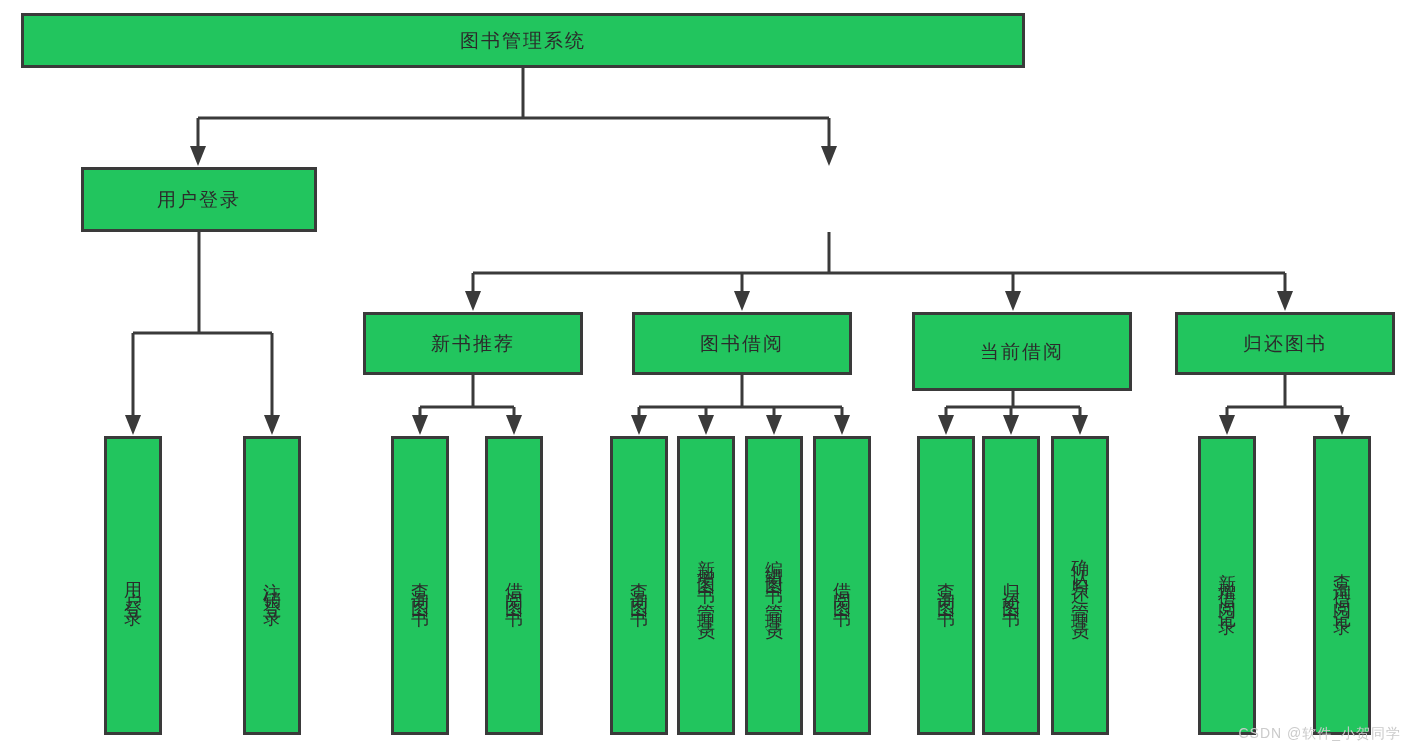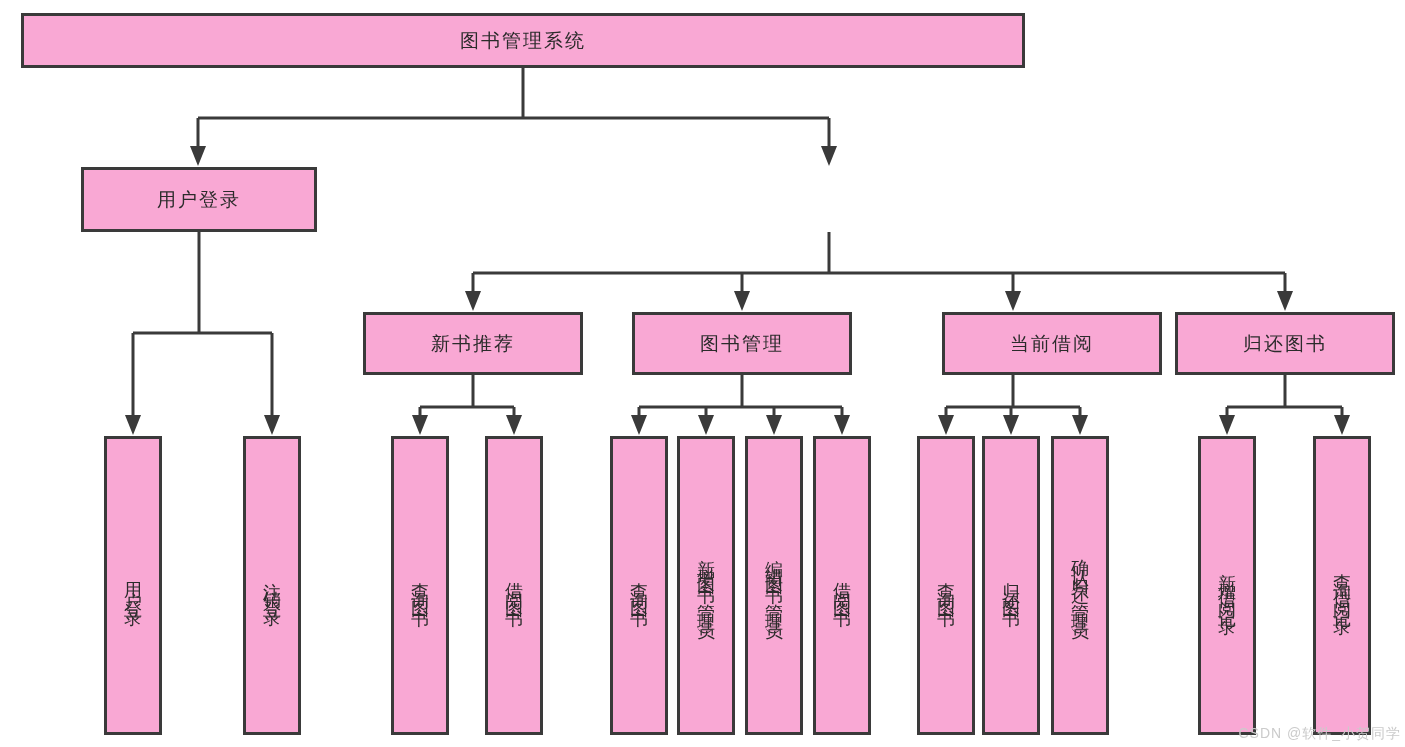--- a/index.html
+++ b/index.html
@@ -14,21 +14,21 @@
     width:1405px;height:747px;
     background:var(--bg);
     font-family:"Liberation Sans","DejaVu Sans",sans-serif;
     overflow:hidden;
   }
   .wires{position:absolute;left:0;top:0;}
   .box{
     position:absolute;
     box-sizing:border-box;
     border:3px solid var(--line);
-    background:#f9a8d4;
+    background:#22c55e;
     display:flex;align-items:center;justify-content:center;
   }
   .hlabel{
     font-size:19px;color:var(--text);letter-spacing:2px;white-space:nowrap;
   }
   .leaf{width:58px;top:436px;height:299px;}
   .vlabel{
     writing-mode:vertical-rl;
     text-orientation:mixed;
     font-size:18px;color:var(--text);
@@ -87,23 +87,23 @@
   </div>
 
   <div class="box" style="left:81px;top:167px;width:236px;height:65px">
     <span class="hlabel">用户登录</span>
   </div>
 
   <div class="box" style="left:363px;top:312px;width:220px;height:63px">
     <span class="hlabel">新书推荐</span>
   </div>
   <div class="box" style="left:632px;top:312px;width:220px;height:63px">
-    <span class="hlabel">图书管理</span>
+    <span class="hlabel">图书借阅</span>
   </div>
-  <div class="box" style="left:942px;top:312px;width:220px;height:63px">
+  <div class="box" style="left:912px;top:312px;width:220px;height:79px">
     <span class="hlabel">当前借阅</span>
   </div>
   <div class="box" style="left:1175px;top:312px;width:220px;height:63px">
     <span class="hlabel">归还图书</span>
   </div>
 
   <div class="box leaf" style="left:104px">
     <span class="vlabel">用户登录</span>
   </div>
   <div class="box leaf" style="left:243px">

